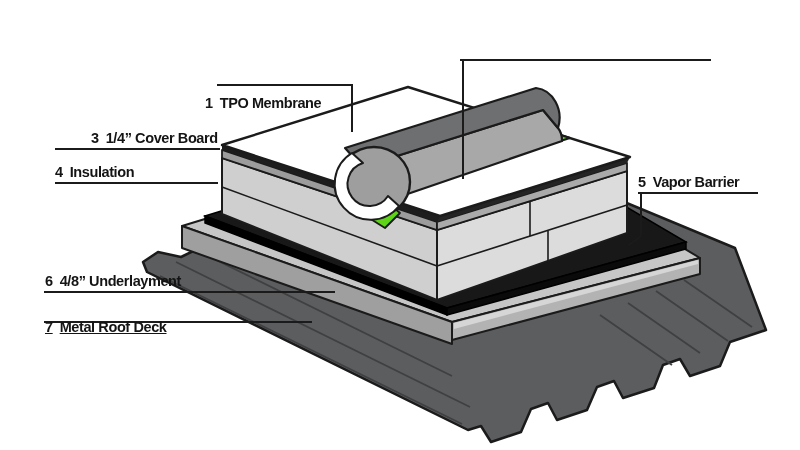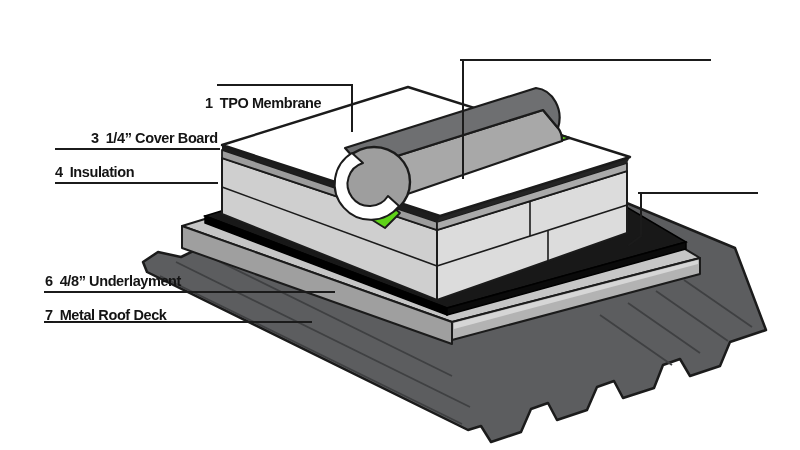--- a/index.html
+++ b/index.html
@@ -103,19 +103,22 @@
 
   <div class="lbl" style="left:205px;top:67px;margin-top:29px;">
     <span class="num">1</span><span>TPO Membrane</span>
   </div>
   <div class="lbl" style="left:55px;top:131px;margin-left:36px;">
     <span class="num">3</span><span>1/4” Cover Board</span>
   </div>
   <div class="lbl" style="left:55px;top:165px;">
     <span class="num">4</span><span>Insulation</span>
   </div>
+  <div class="lbl" style="left:638px;top:175px;">
+    <span class="num">5</span><span>Vapor Barrier</span>
+  </div>
   <div class="lbl" style="left:45px;top:274px;">
     <span class="num">6</span><span>4/8” Underlayment</span>
   </div>
-  <div class="lbl" style="left:45px;top:308px;text-decoration:underline;">
+  <div class="lbl" style="left:45px;top:320px;text-decoration:underline;">
     <span class="num">7</span><span>Metal Roof Deck</span>
   </div>
 </div>
 
 </body></html>

